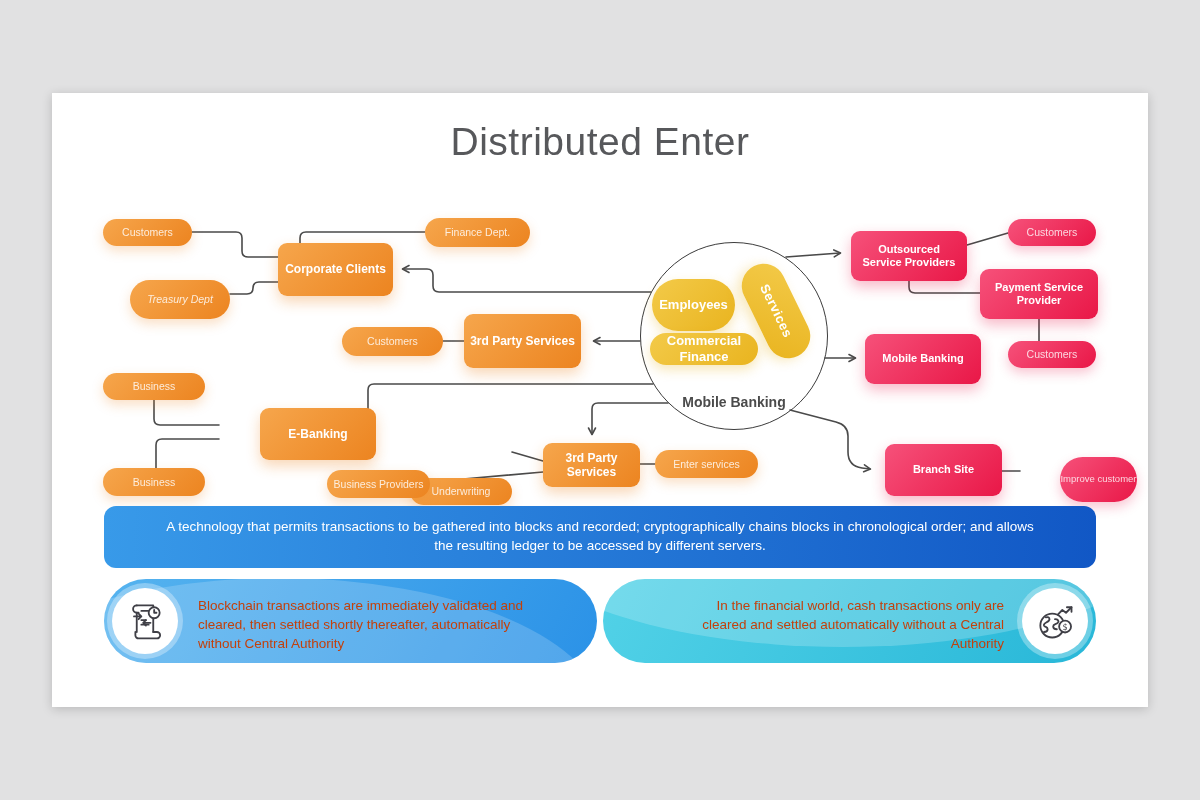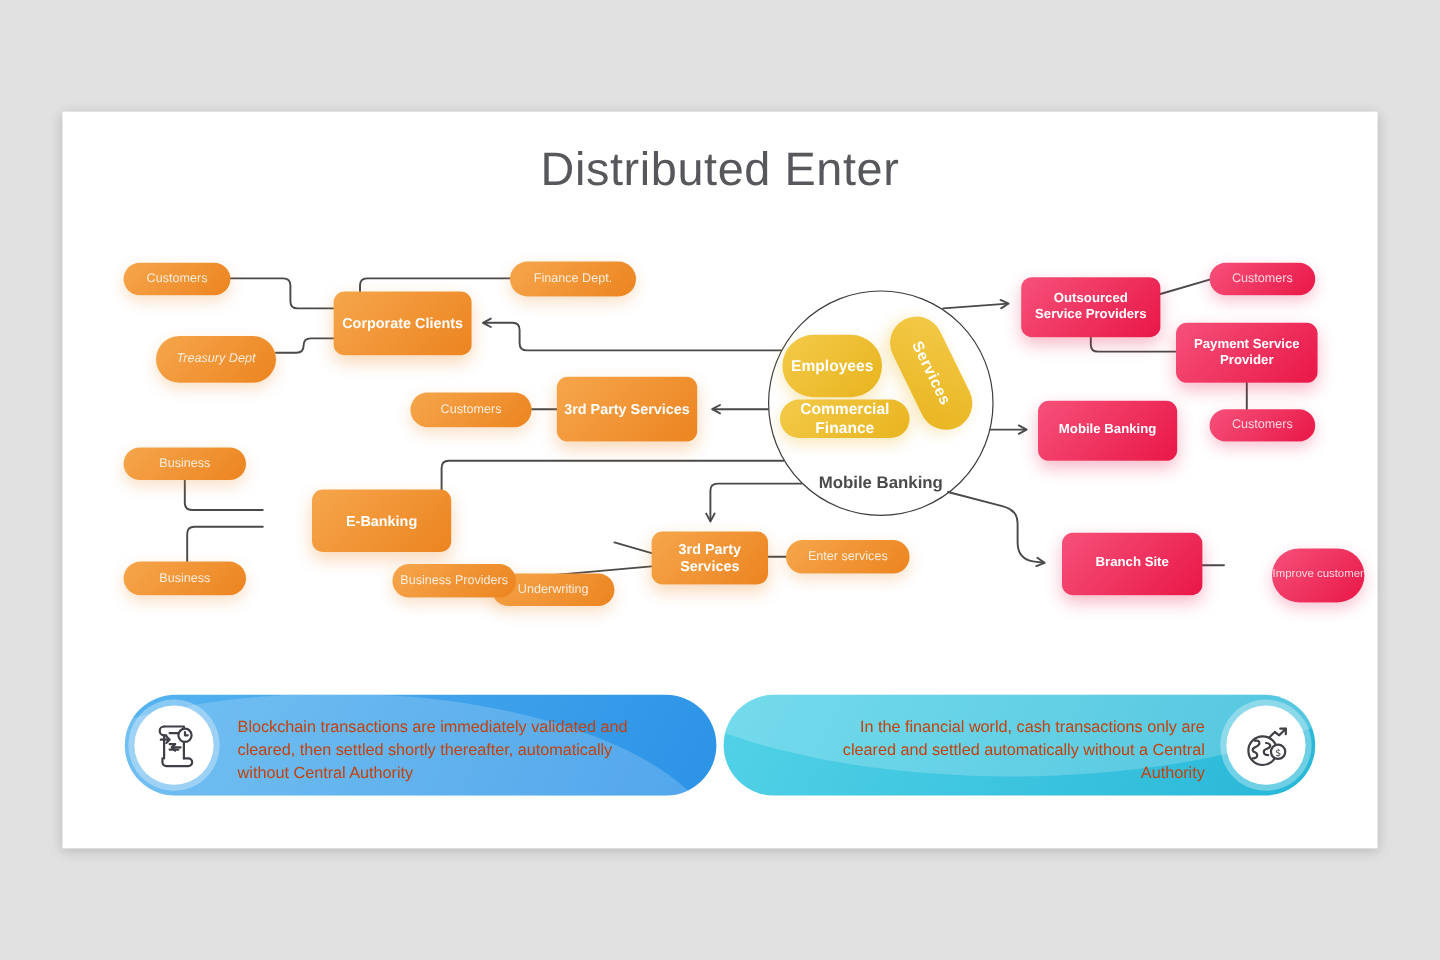--- a/index.html
+++ b/index.html
@@ -141,20 +141,23 @@
       </div>
       <div class="pill-yellow cp-services" style="left: 726px; top: 289px; width: 100px; height: 44px; transform: rotate(64deg); letter-spacing: 0.5px;">
         <span>Services</span>
       </div>
       <div class="pill-yellow cp-commercial-finance" style="left: 650px; top: 333px; width: 108px; height: 32px;">
         <span>Commercial Finance</span>
       </div>
     </div>
   <div class="circle-label">Mobile Banking</div>
 
+  <div class="banner">
+    <span>A technology that permits transactions to be gathered into blocks and recorded; cryptographically chains blocks in chronological order; and allows the resulting ledger to be accessed by different servers.</span>
+  </div>
 
   <div class="card card-left"></div>
   <div class="card-circle cc-left">
     <svg width="44" height="44" viewBox="0 0 48 48">
       <g stroke="#3f3f46" stroke-width="2" fill="none" stroke-linecap="round" stroke-linejoin="round">
         <path d="M15 7 h18 v29"></path>
         <path d="M15 7 a4 4 0 0 0 0 8 h2"></path>
         <path d="M15 15 v21"></path>
         <path d="M33 36 h4 a3.5 3.5 0 0 1 0 7 H17 a3.5 3.5 0 0 1 -3.5 -3.5 V36"></path>
         <path d="M20 13 h8"></path>

